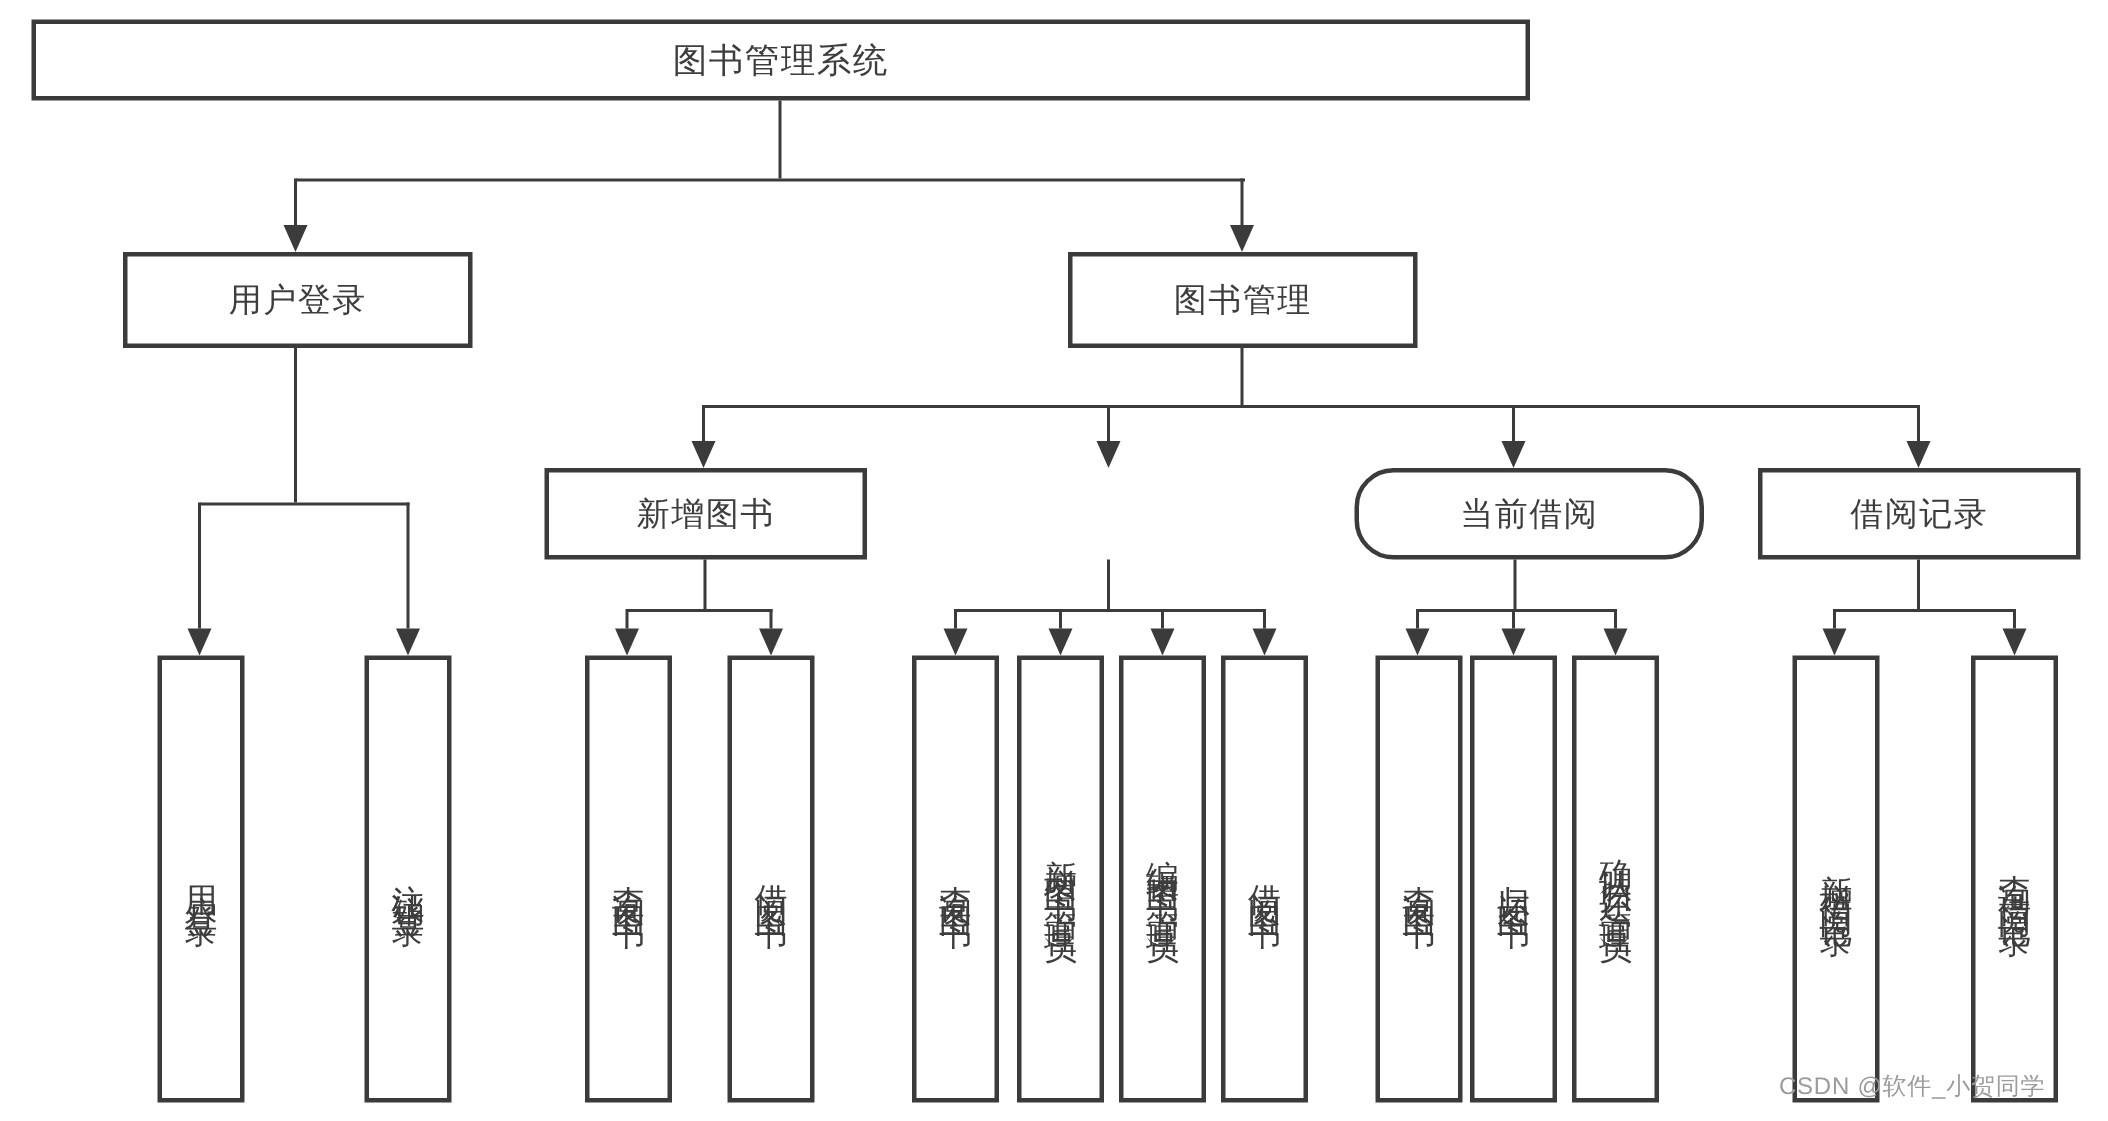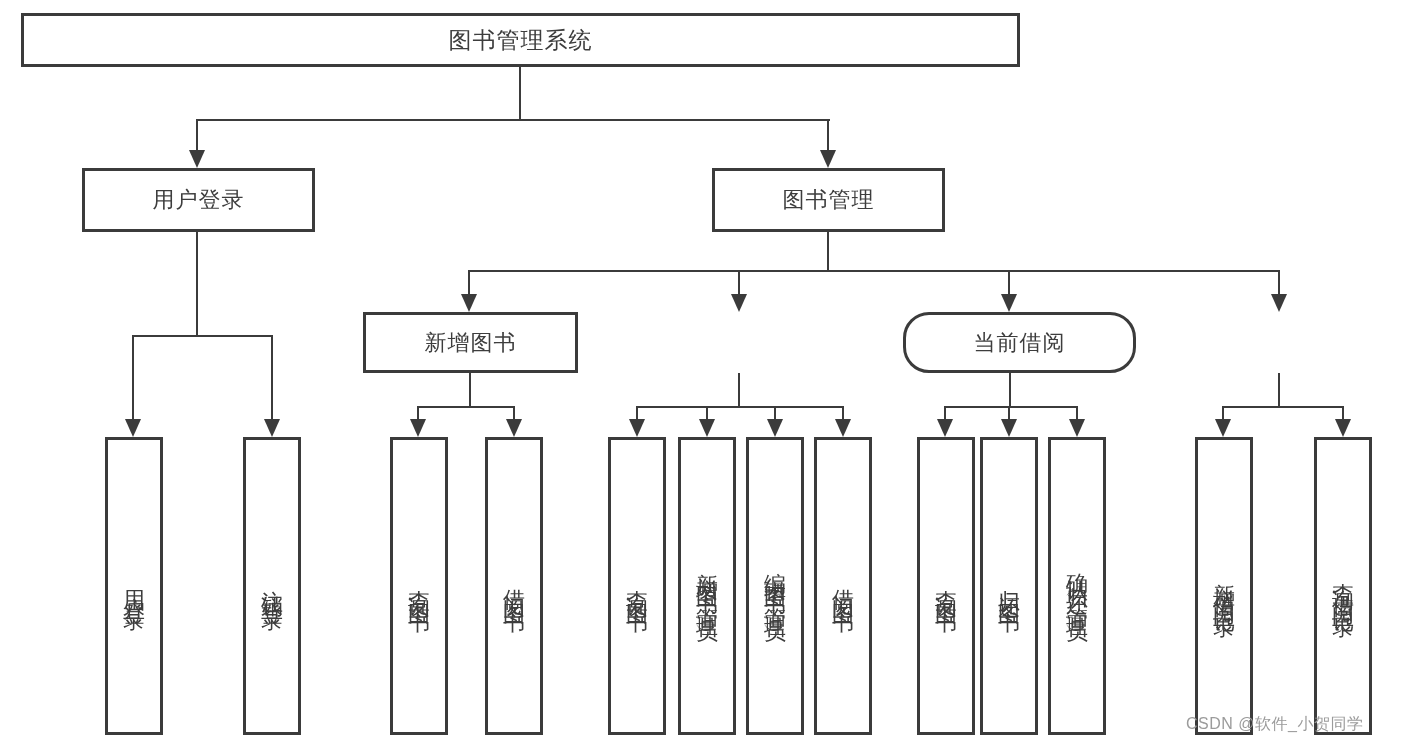--- a/index.html
+++ b/index.html
@@ -102,20 +102,23 @@
   <div class="drop" style="left:738px;top:270px;height:24px;"></div>
   <div class="drop" style="left:1008px;top:270px;height:24px;"></div>
   <div class="drop" style="left:1278px;top:270px;height:24px;"></div>
 
   <div class="node" style="left:363px;top:312px;width:215px;height:61px;">
     <span>新增图书</span>
   </div>
   <div class="node" style="left:903px;top:312px;width:233px;height:61px;border-radius:26px;">
     <span>当前借阅</span>
   </div>
+  <div class="node" style="left:1172px;top:312px;width:215px;height:61px;">
+    <span>借阅记录</span>
+  </div>
 
   <div class="vline" style="left:469px;top:373px;height:33px;"></div>
   <div class="hline" style="left:418px;top:406px;width:97px;"></div>
   <div class="drop" style="left:417px;top:406px;height:13px;"></div>
   <div class="drop" style="left:513px;top:406px;height:13px;"></div>
 
   <div class="vline" style="left:738px;top:373px;height:33px;"></div>
   <div class="hline" style="left:637px;top:406px;width:206px;"></div>
   <div class="drop" style="left:636px;top:406px;height:13px;"></div>
   <div class="drop" style="left:706px;top:406px;height:13px;"></div>

